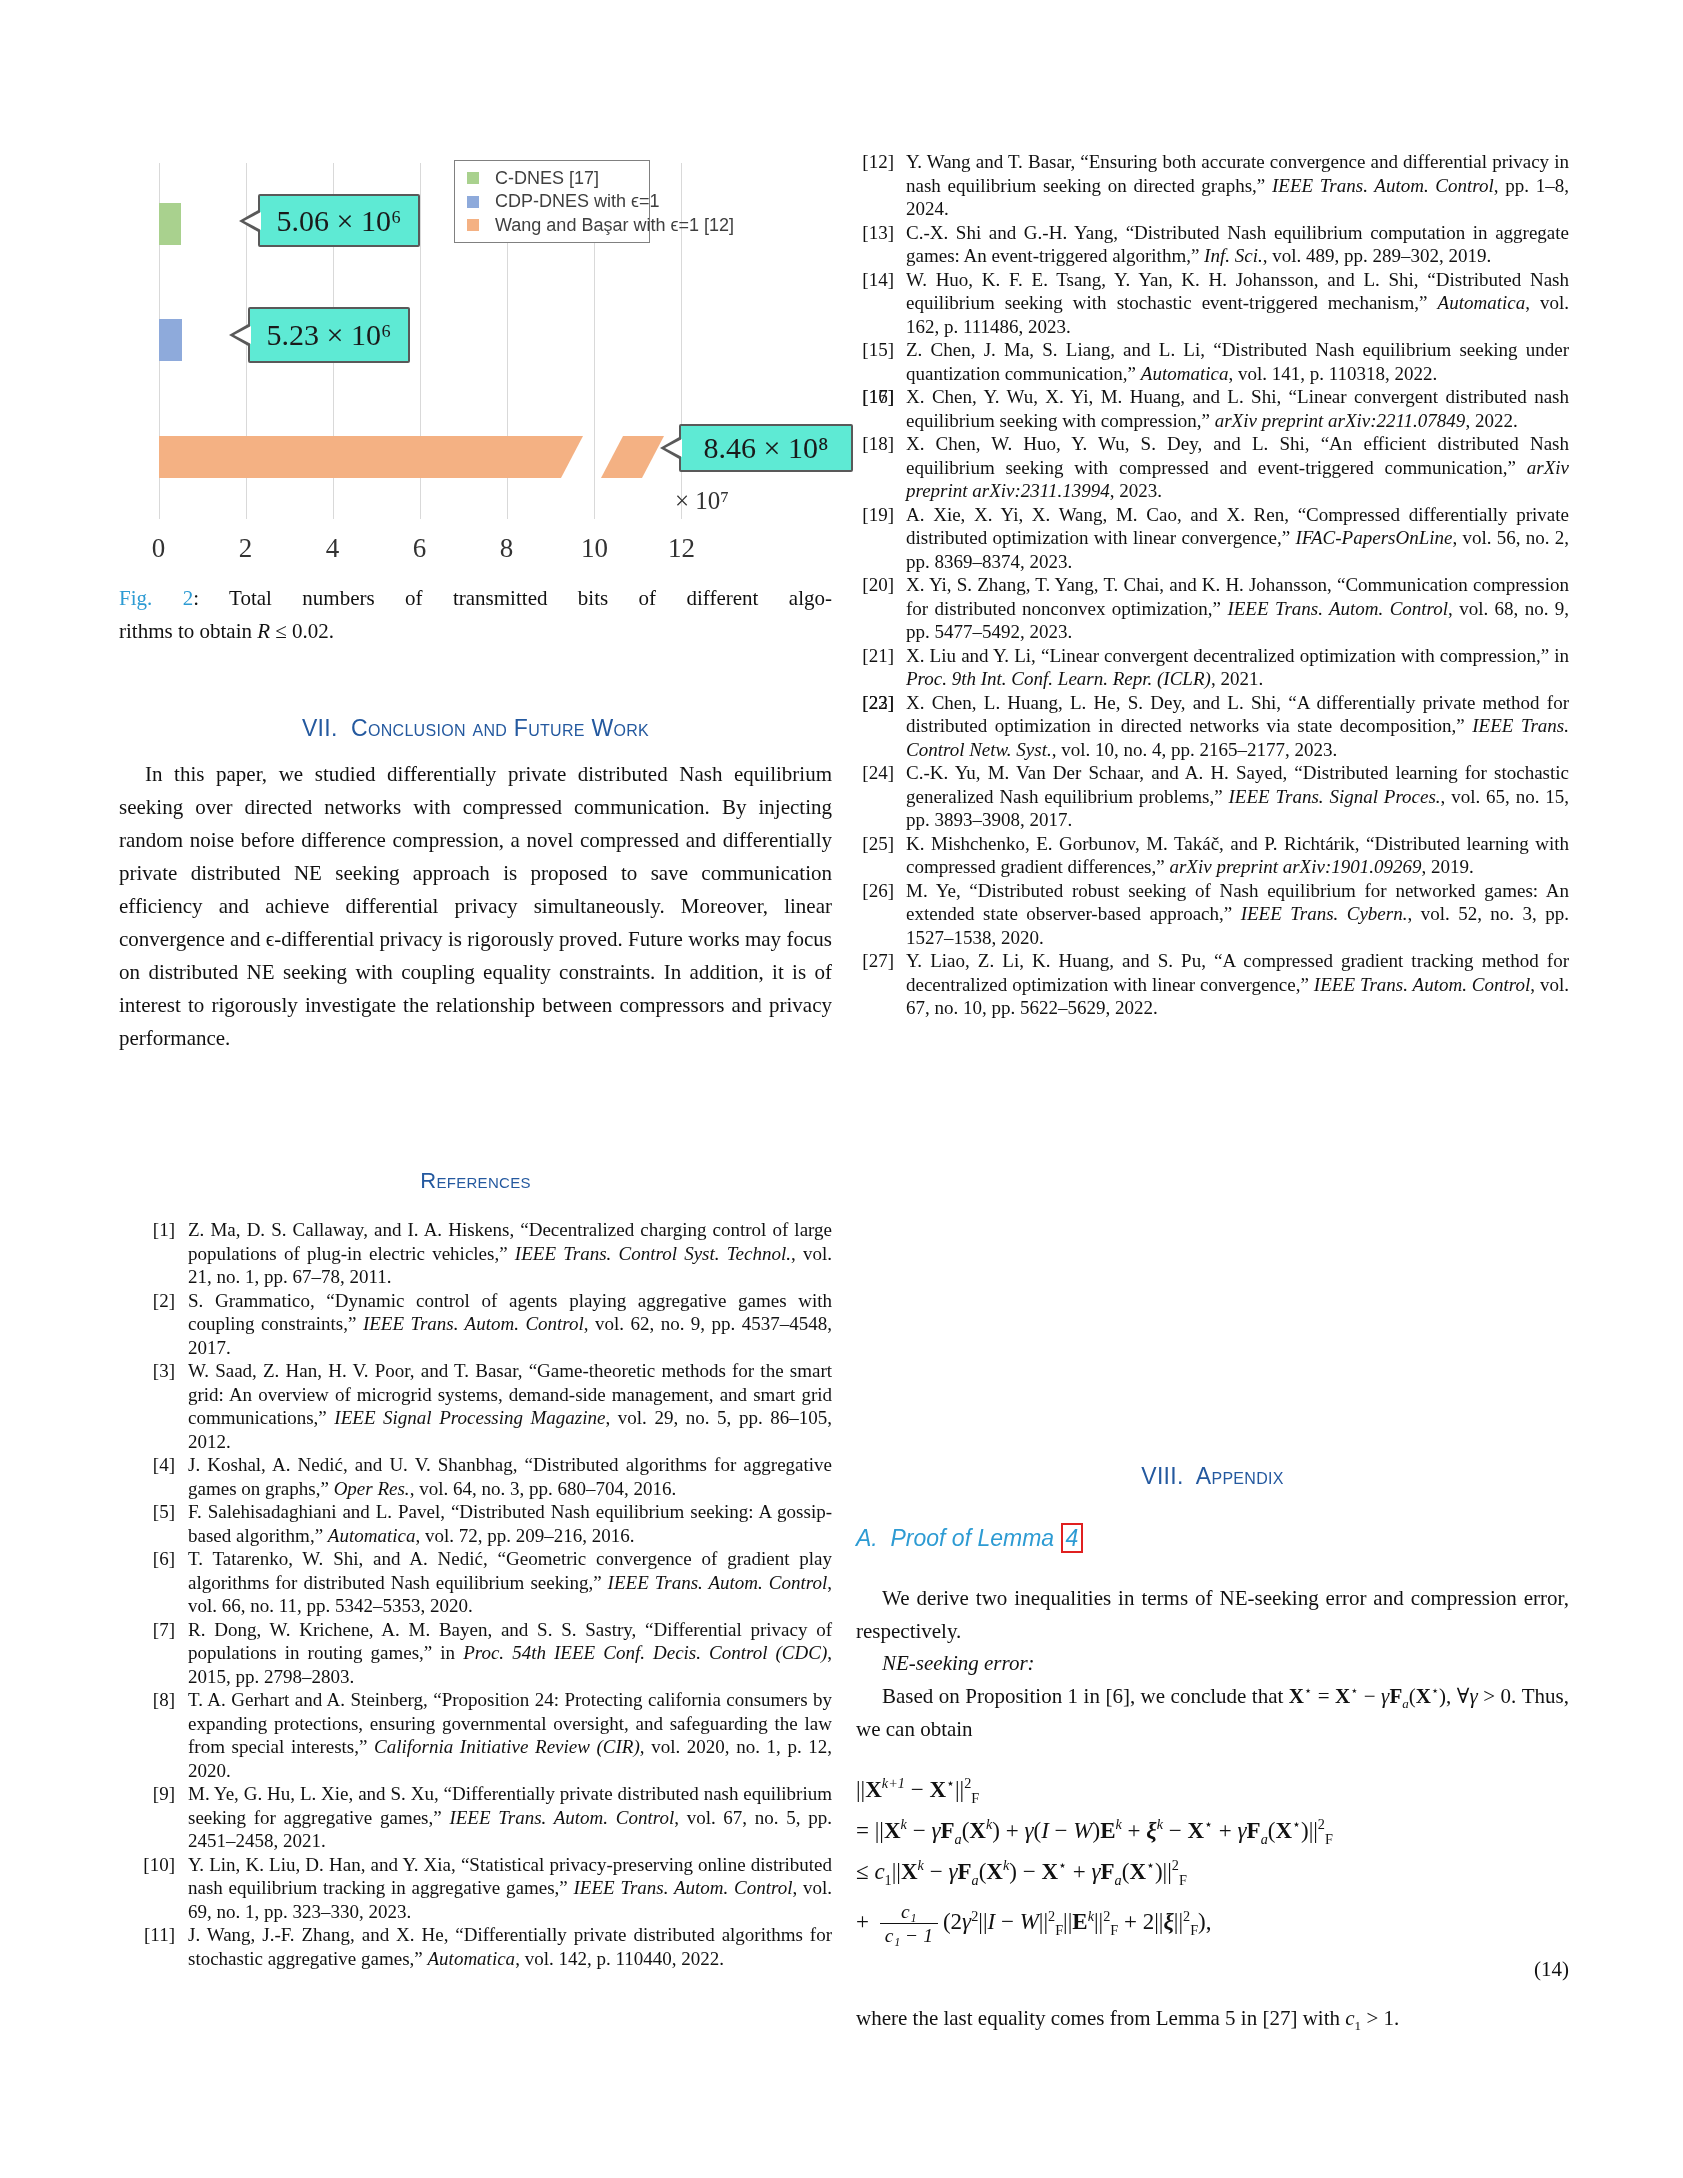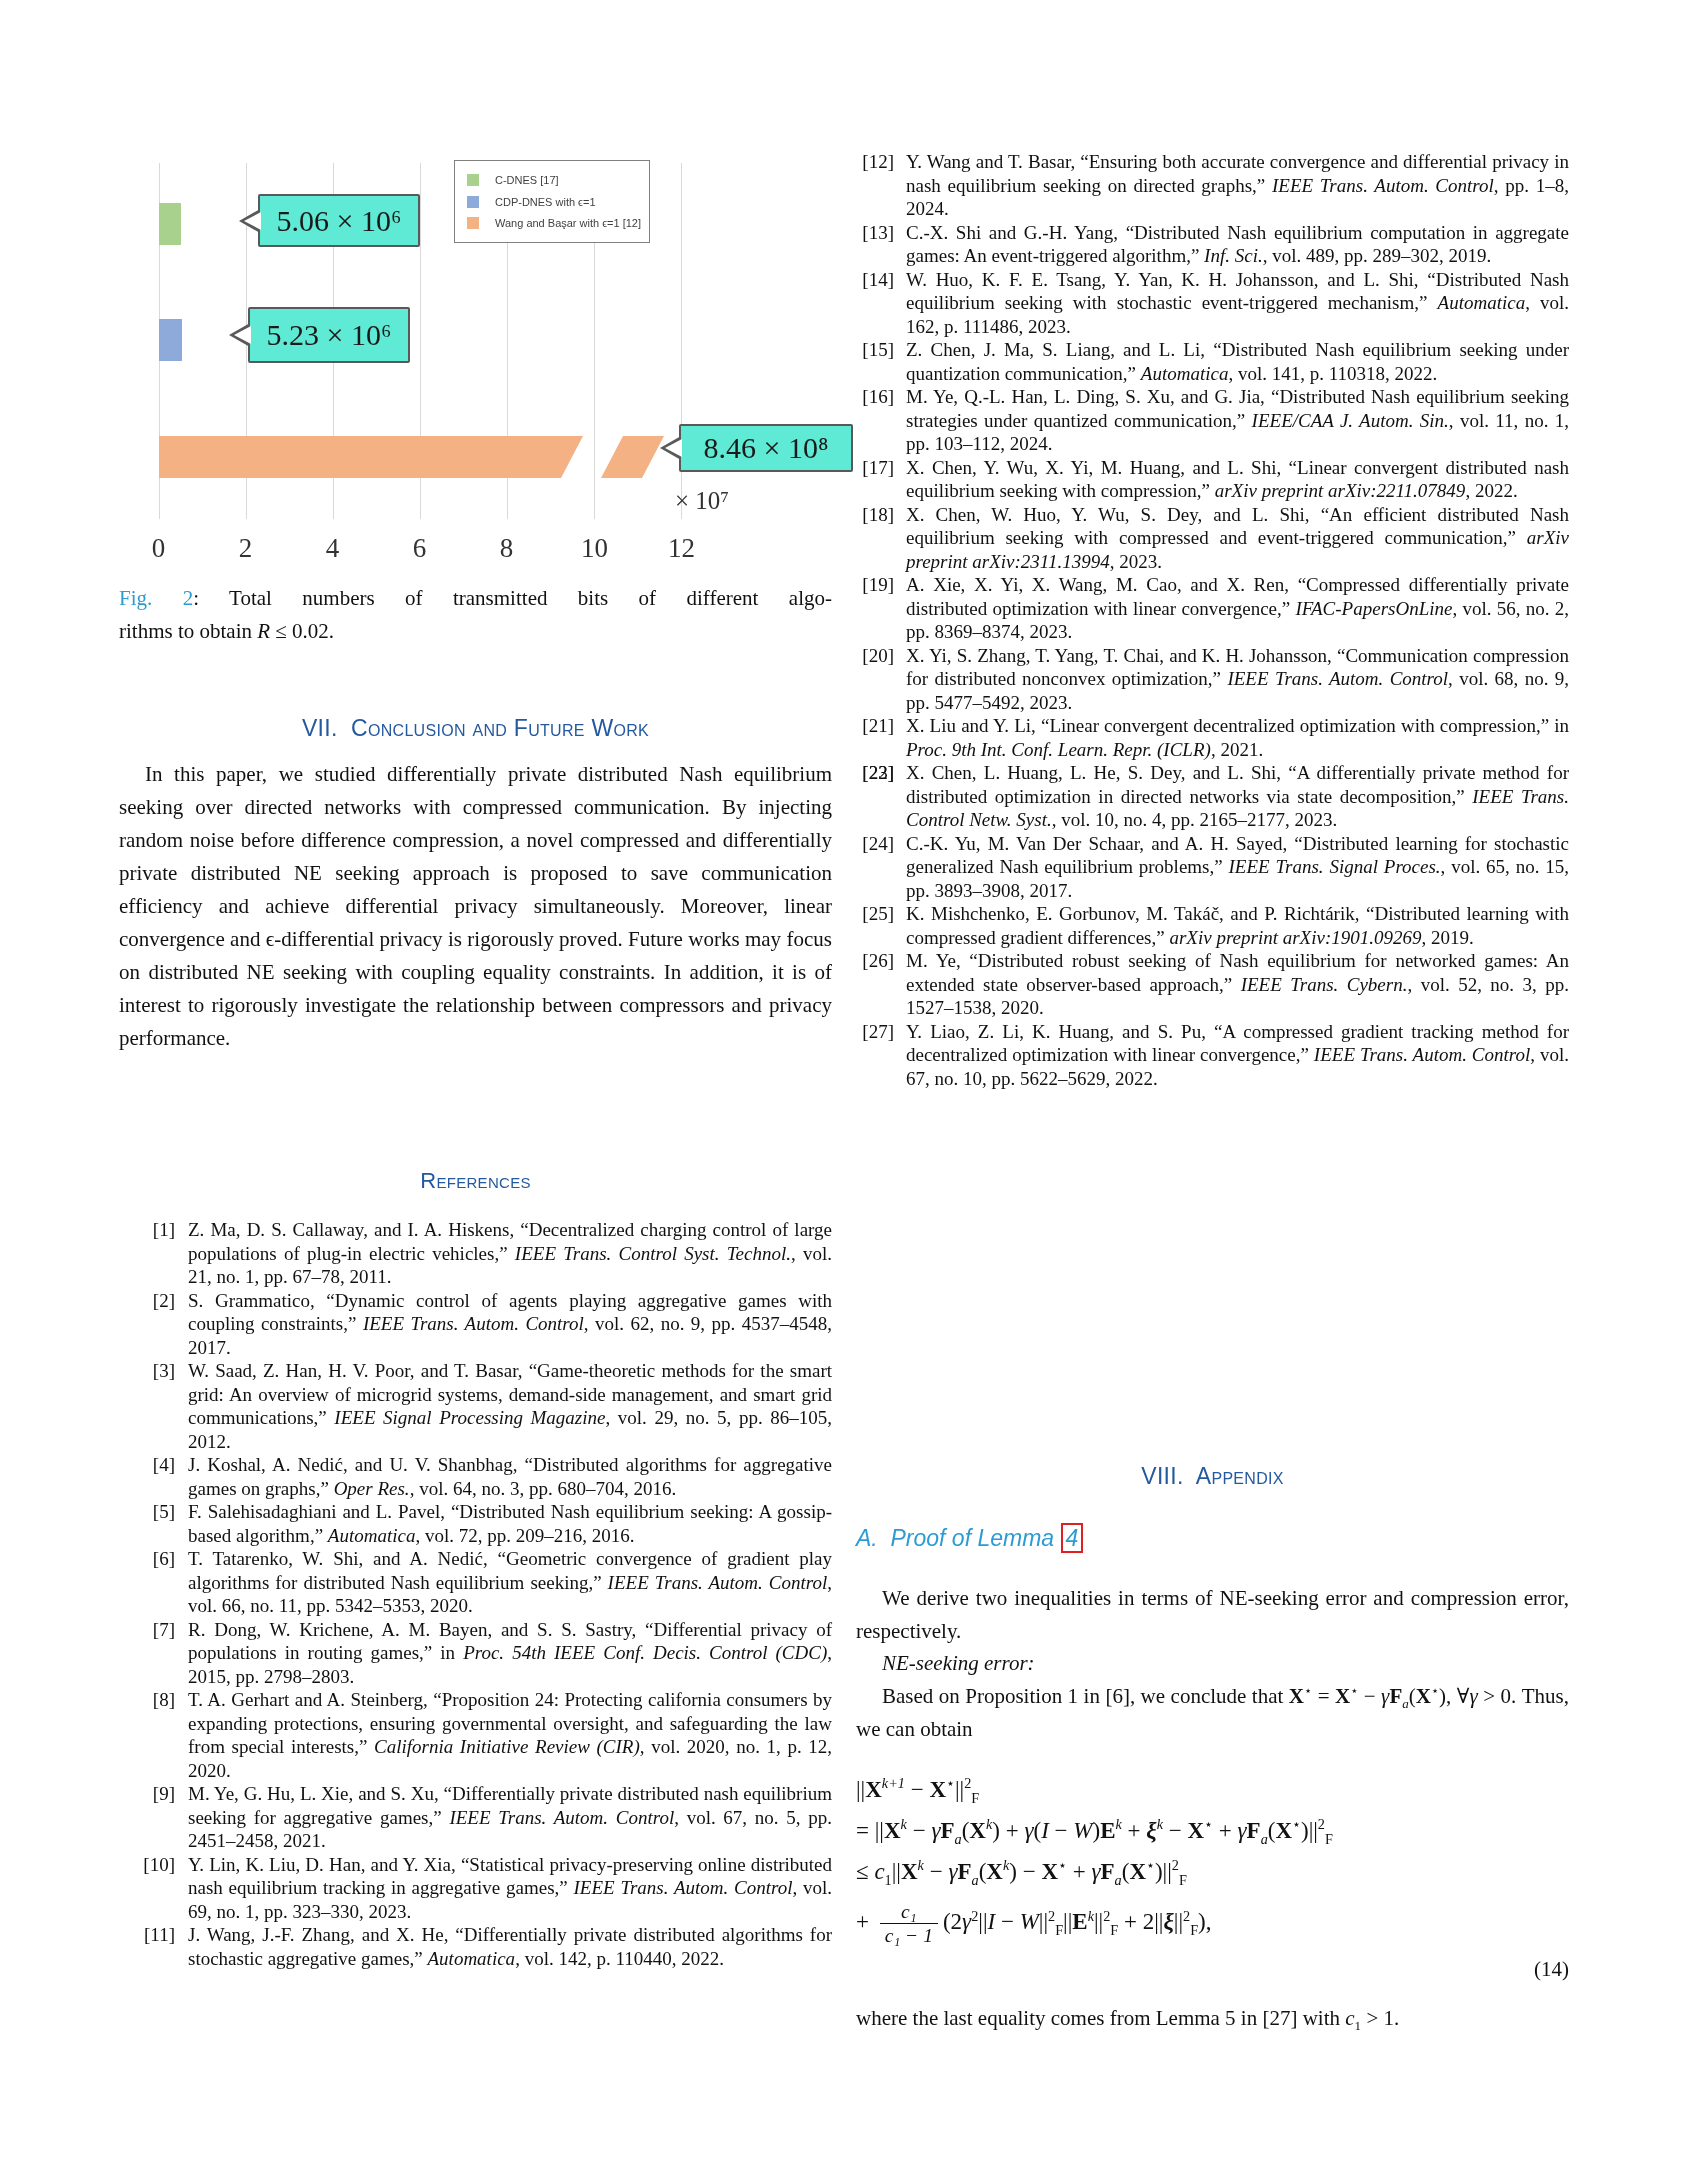--- a/index.html
+++ b/index.html
@@ -37,21 +37,21 @@
     font-size:30px;color:#1a1a1a;z-index:3;
   }
   .callout .pt,.callout .pt2{position:absolute;top:50%;transform:translateY(-50%);width:0;height:0;border-style:solid}
   .callout .pt{left:-21px;border-width:12px 21px 12px 0;border-color:transparent var(--callout-border) transparent transparent}
   .callout .pt2{left:-16px;border-width:9px 17px 9px 0;border-color:transparent #ffffff transparent transparent}
   .legend{
     position:absolute;left:335px;top:51px;width:196px;height:83px;background:#fff;
     border:1.5px solid #808080;display:flex;flex-direction:column;justify-content:space-evenly;
     padding:4px 12px;z-index:2;
   }
-  .lrow{display:flex;align-items:center;gap:16px;font-family:"Liberation Sans","DejaVu Sans",sans-serif;font-size:11px;color:#3f3f3f;white-space:nowrap}
+  .lrow{display:flex;align-items:center;gap:16px;font-family:"Liberation Sans","DejaVu Sans",sans-serif;font-size:18px;color:#3f3f3f;white-space:nowrap}
   .sw{width:12px;height:12px;flex:0 0 12px}
   .ticks{position:absolute;left:0;top:424px;width:713px;height:34px;font-size:27px;color:#333}
   .tick{position:absolute;width:59px;text-align:center;top:0}
   .unit{position:absolute;left:556px;top:378px;font-size:25px;color:#333}
 
   
   .caption{top:582px;font-size:21px;line-height:33px}
   .cap1{text-align:justify;text-align-last:justify}
   .figlabel{color:var(--link-blue)}
   .sechead{
@@ -177,21 +177,21 @@
     </div>
 </div>
 
 <div class="col" id="col-right">
 
   <div class="blk reflist" id="refs-right">
       <div class="ref"><span class="num">[12]</span><span><span>Y. Wang and T. Basar, “Ensuring both accurate convergence and differential privacy in nash equilibrium seeking on directed graphs,” </span><span class="it">IEEE Trans. Autom. Control</span><span>, pp. 1–8, 2024.</span></span></div>
       <div class="ref"><span class="num">[13]</span><span><span>C.-X. Shi and G.-H. Yang, “Distributed Nash equilibrium computation in aggregate games: An event-triggered algorithm,” </span><span class="it">Inf. Sci.</span><span>, vol. 489, pp. 289–302, 2019.</span></span></div>
       <div class="ref"><span class="num">[14]</span><span><span>W. Huo, K. F. E. Tsang, Y. Yan, K. H. Johansson, and L. Shi, “Distributed Nash equilibrium seeking with stochastic event-triggered mechanism,” </span><span class="it">Automatica</span><span>, vol. 162, p. 111486, 2023.</span></span></div>
       <div class="ref"><span class="num">[15]</span><span><span>Z. Chen, J. Ma, S. Liang, and L. Li, “Distributed Nash equilibrium seeking under quantization communication,” </span><span class="it">Automatica</span><span>, vol. 141, p. 110318, 2022.</span></span></div>
-      <div class="ref"><span class="num">[16]</span><span><span>M. Ye, Q.-L. Han, L. Ding, S. Xu, and G. Jia, “Distributed Nash equilibrium seeking strategies under quantized communication,” </span><span class="it">IEEE/CAA J. Autom. Sin.</span><span>, vol. 11, no. 1, pp. 103–112, 2024.</span></span></div>
+      <div class="ref"><span class="num">[16]</span></div>
       <div class="ref"><span class="num">[17]</span><span><span>X. Chen, Y. Wu, X. Yi, M. Huang, and L. Shi, “Linear convergent distributed nash equilibrium seeking with compression,” </span><span class="it">arXiv preprint arXiv:2211.07849</span><span>, 2022.</span></span></div>
       <div class="ref"><span class="num">[18]</span><span><span>X. Chen, W. Huo, Y. Wu, S. Dey, and L. Shi, “An efficient distributed Nash equilibrium seeking with compressed and event-triggered communication,” </span><span class="it">arXiv preprint arXiv:2311.13994</span><span>, 2023.</span></span></div>
       <div class="ref"><span class="num">[19]</span><span><span>A. Xie, X. Yi, X. Wang, M. Cao, and X. Ren, “Compressed differentially private distributed optimization with linear convergence,” </span><span class="it">IFAC-PapersOnLine</span><span>, vol. 56, no. 2, pp. 8369–8374, 2023.</span></span></div>
       <div class="ref"><span class="num">[20]</span><span><span>X. Yi, S. Zhang, T. Yang, T. Chai, and K. H. Johansson, “Communication compression for distributed nonconvex optimization,” </span><span class="it">IEEE Trans. Autom. Control</span><span>, vol. 68, no. 9, pp. 5477–5492, 2023.</span></span></div>
       <div class="ref"><span class="num">[21]</span><span><span>X. Liu and Y. Li, “Linear convergent decentralized optimization with compression,” in </span><span class="it">Proc. 9th Int. Conf. Learn. Repr. (ICLR)</span><span>, 2021.</span></span></div>
       <div class="ref"><span class="num">[22]</span></div>
       <div class="ref"><span class="num">[23]</span><span><span>X. Chen, L. Huang, L. He, S. Dey, and L. Shi, “A differentially private method for distributed optimization in directed networks via state decomposition,” </span><span class="it">IEEE Trans. Control Netw. Syst.</span><span>, vol. 10, no. 4, pp. 2165–2177, 2023.</span></span></div>
       <div class="ref"><span class="num">[24]</span><span><span>C.-K. Yu, M. Van Der Schaar, and A. H. Sayed, “Distributed learning for stochastic generalized Nash equilibrium problems,” </span><span class="it">IEEE Trans. Signal Proces.</span><span>, vol. 65, no. 15, pp. 3893–3908, 2017.</span></span></div>
       <div class="ref"><span class="num">[25]</span><span><span>K. Mishchenko, E. Gorbunov, M. Takáč, and P. Richtárik, “Distributed learning with compressed gradient differences,” </span><span class="it">arXiv preprint arXiv:1901.09269</span><span>, 2019.</span></span></div>
       <div class="ref"><span class="num">[26]</span><span><span>M. Ye, “Distributed robust seeking of Nash equilibrium for networked games: An extended state observer-based approach,” </span><span class="it">IEEE Trans. Cybern.</span><span>, vol. 52, no. 3, pp. 1527–1538, 2020.</span></span></div>

